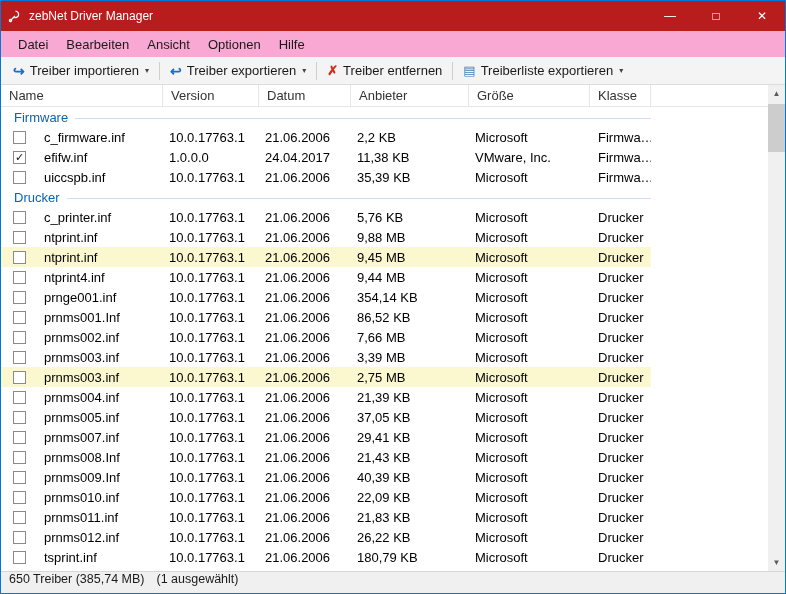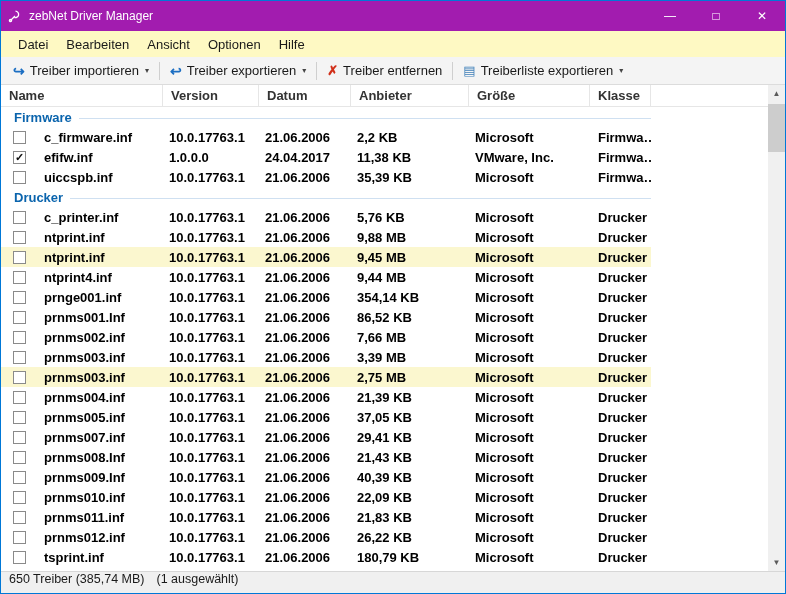--- a/index.html
+++ b/index.html
@@ -9,42 +9,42 @@
     font-size:13px;
     color:#000;
     background:#fff;
     border:1px solid #0078d7;
     display:flex; flex-direction:column;
     overflow:hidden;
     -webkit-font-smoothing:antialiased;
   }
 
   
-  .titlebar { height:30px; background:#a21caf; color:#fff; display:flex; align-items:center; flex:0 0 auto; }
+  .titlebar { height:30px; background:#b91c1c; color:#fff; display:flex; align-items:center; flex:0 0 auto; }
   .app-icon { width:28px; display:flex; align-items:center; justify-content:center; }
   .title-text { font-size:12px; }
   .win-controls { margin-left:auto; display:flex; height:100%; }
   .win-btn { width:46px; height:100%; display:flex; align-items:center; justify-content:center; font-size:12px; color:#fff; cursor:default; }
 
   
-  .menubar { height:26px; background:#fef9c3; display:flex; align-items:center; padding-left:8px; flex:0 0 auto; }
+  .menubar { height:26px; background:#f9a8d4; display:flex; align-items:center; padding-left:8px; flex:0 0 auto; }
   .menu-item { padding:0 9px; height:100%; display:flex; align-items:center; color:#1a1a1a; cursor:default; }
 
   
   .toolbar { height:28px; background:#f4f4f4; border-bottom:1px solid #dcdcdc; display:flex; align-items:center; padding-left:5px; flex:0 0 auto; }
   .tb-btn { display:flex; align-items:center; gap:5px; height:24px; padding:0 7px; cursor:default; color:#1a1a1a; }
   .tb-icon { font-size:14px; line-height:1; }
   .icon-import, .icon-export { color:#1b6ec2; font-weight:bold; }
   .icon-remove { color:#d12f19; font-weight:bold; font-size:13px; }
   .icon-list  { color:#3f7fb8; font-size:13px; }
   .caret { font-size:8px; color:#444; margin-left:1px; }
   .tb-sep { width:1px; height:18px; background:#cfcfcf; margin:0 3px; flex:0 0 auto; }
 
   
-  .main { flex:1 1 auto; display:flex; overflow:hidden;font-weight:bold; }
+  .main { flex:1 1 auto; display:flex; overflow:hidden; }
   .content { flex:1 1 auto; display:flex; flex-direction:column; overflow:hidden; background:#fff; }
 
   .header-row {
     height:22px; flex:0 0 auto;
     display:grid; grid-template-columns:162px 96px 92px 118px 121px 61px 1fr;
     border-bottom:1px solid #e6e6e6; background:#fff;
   }
   .header-cell {
     padding-left:8px; line-height:21px; color:#333;
     border-right:1px solid #e6e6e6; white-space:nowrap; overflow:hidden; cursor:default;

